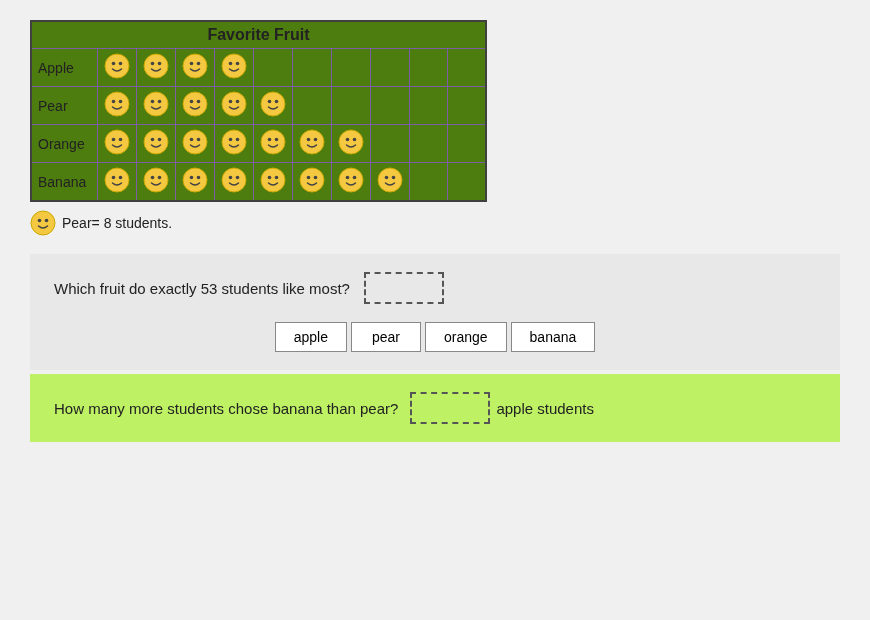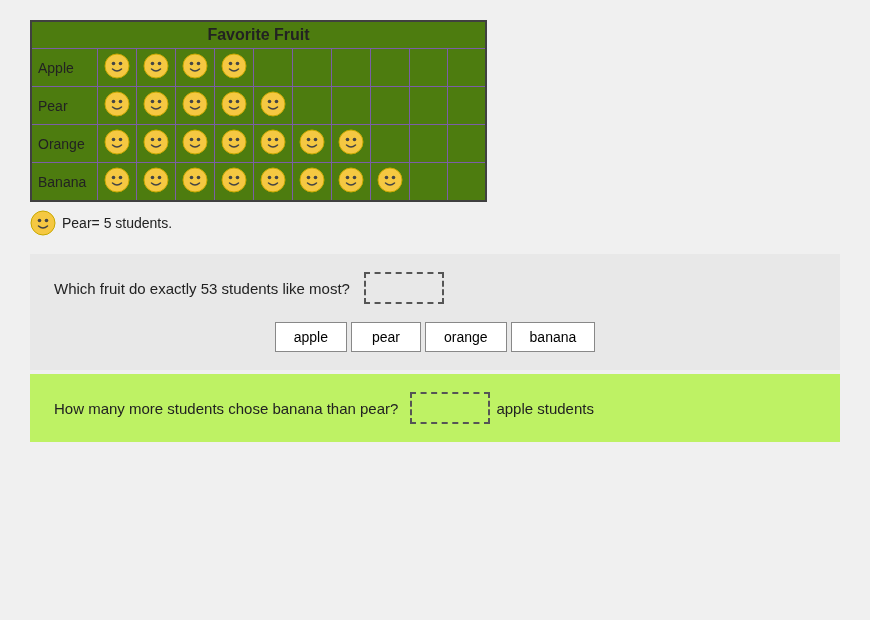--- a/index.html
+++ b/index.html
@@ -305,21 +305,21 @@
   <div class="legend">
     <span class="smiley">
       <svg viewBox="0 0 26 26" xmlns="http://www.w3.org/2000/svg">
         <circle cx="13" cy="13" r="12" fill="#f5c842" stroke="#c8a800" stroke-width="1"></circle>
         <circle cx="9.5" cy="10.5" r="1.8" fill="#444"></circle>
         <circle cx="16.5" cy="10.5" r="1.8" fill="#444"></circle>
         <path d="M8.5 16 Q13 20 17.5 16" stroke="#444" stroke-width="1.5" fill="none" stroke-linecap="round"></path>
       </svg>
     </span>
     <span>Pear </span>
-    <span>= 5 students.</span>
+    <span>= 8 students.</span>
   </div>
 
   
   <div class="question-section">
     <div class="question-text">
       <span>Which fruit do exactly 53 students like most?</span>
       <span class="answer-box"></span>
     </div>
     <div class="answer-options" id="answer-options">
     <button class="option-btn">apple</button>

